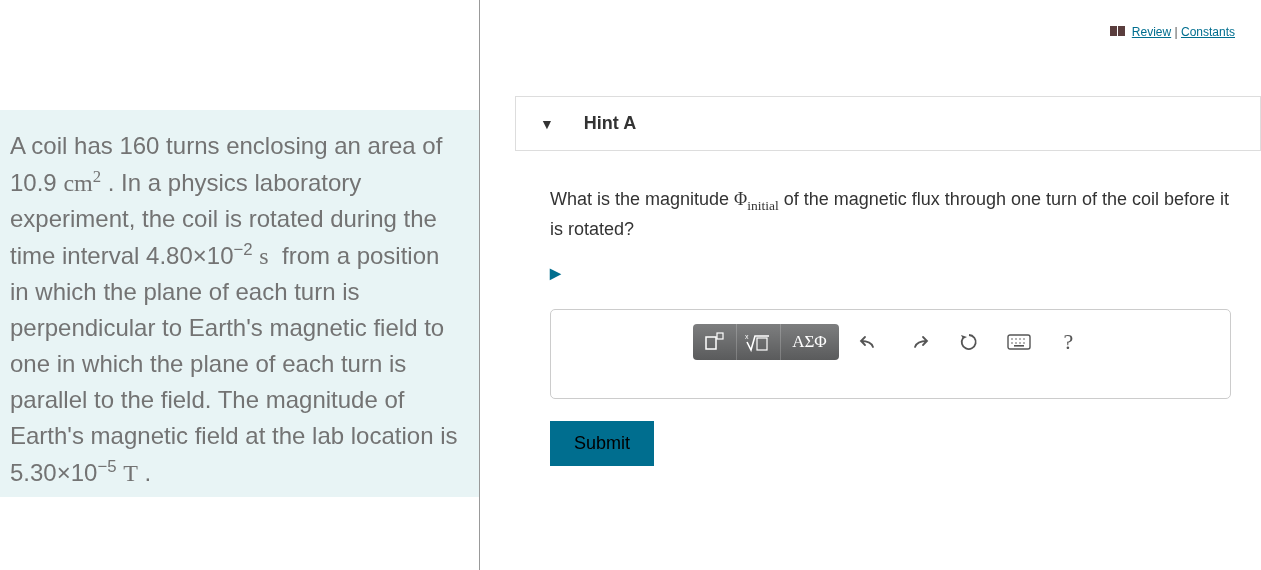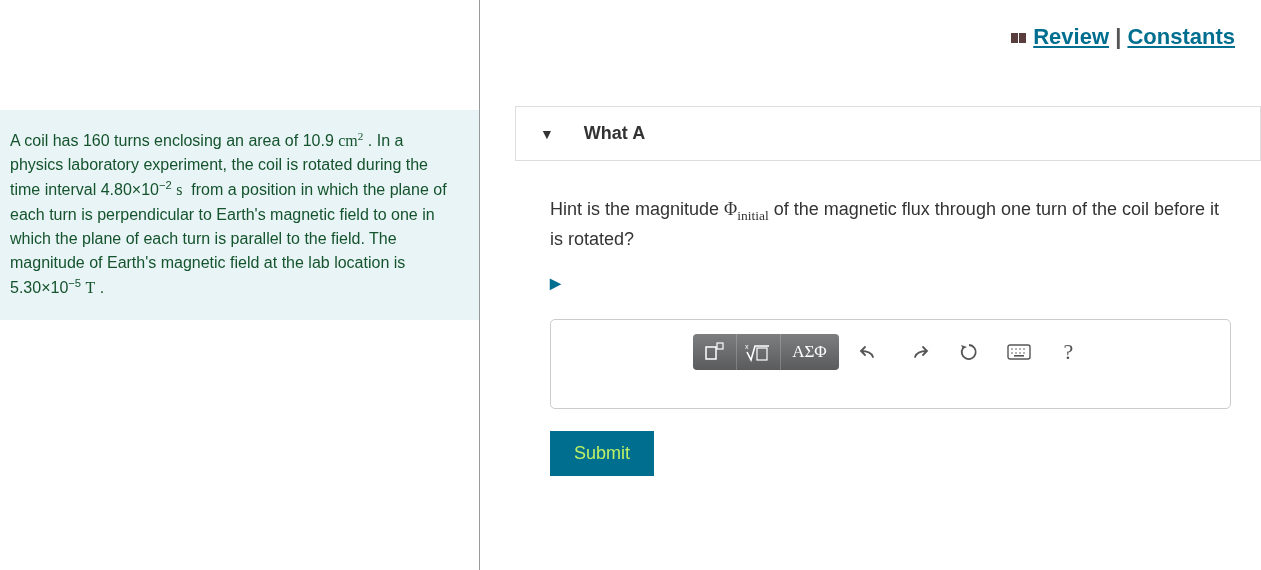--- a/index.html
+++ b/index.html
@@ -17,40 +17,39 @@
       border-right: 1px solid #999;
       padding-bottom: 60px;
     }
     .right-panel {
       flex: 1;
       padding-left: 0;
     }
     .top-links {
       text-align: right;
       padding: 24px 26px 0 0;
-      font-size: 22px;
+      font-size: 12px;
       color: #555;
-      font-weight: bold;
     }
     .top-links a {
       color: #006e8f;
       text-decoration: underline;
     }
     .top-links .book-icon {
       display: inline-block;
       vertical-align: middle;
       margin-right: 4px;
     }
     .problem-box {
       background: #e8f4f5;
-      padding: 18px 20px 20px 10px;
+      padding: 18px 20px 6px 10px;
       margin-top: 110px;
       line-height: 1.5;
-      font-size: 16px;
-      color: #14532d;
+      font-size: 24px;
+      color: #737373;
     }
     .part-header {
       background: #fff;
       border: 1px solid #ddd;
       border-top: 1px solid #ddd;
       padding: 16px 24px;
       margin: 55px 0 0 35px;
       font-size: 18px;
       display: flex;
       align-items: center;
@@ -140,21 +139,21 @@
     }
     .answer-input {
       flex: 1;
       height: 44px;
       border: 1px solid #bbb;
       padding: 0 10px;
       font-size: 16px;
     }
     .submit-btn {
       background: #006e8f;
-      color: #bef264;
+      color: #000000;
       border: none;
       font-size: 18px;
       padding: 12px 24px;
       margin-top: 22px;
       cursor: pointer;
     }
     .serif { font-family: 'Times New Roman', serif; }
     sup { font-size: 0.7em; }
     sub { font-size: 0.75em; }
   </style>
@@ -172,26 +171,26 @@
     <span class="book-icon">
       <svg width="18" height="14" viewBox="0 0 18 14">
           <rect x="0" y="2" width="7" height="10" fill="#5a3d3d"></rect>
           <rect x="8" y="2" width="7" height="10" fill="#5a3d3d"></rect>
         </svg>
     </span><a href="#">Review</a><span> | </span><a href="#">Constants</a>
   </div>
 
   <div class="part-header">
     <span class="caret">▼</span>
-    <span class="part-label">What A</span>
+    <span class="part-label">Hint A</span>
   </div>
 
   <div class="question-body">
     <div class="question-text">
-      <span>Hint is the magnitude </span><span class="serif">Φ<sub>initial</sub></span><span> of the magnetic flux through one turn of the coil before it is rotated?</span>
+      <span>What is the magnitude </span><span class="serif">Φ<sub>initial</sub></span><span> of the magnetic flux through one turn of the coil before it is rotated?</span>
     </div>
 
     <div class="hints-link">
       <span class="tri">▶</span>
     </div>
 
     <div class="answer-box">
       <div class="toolbar">
         <div class="tool-group">
           <div class="tool-btn">

